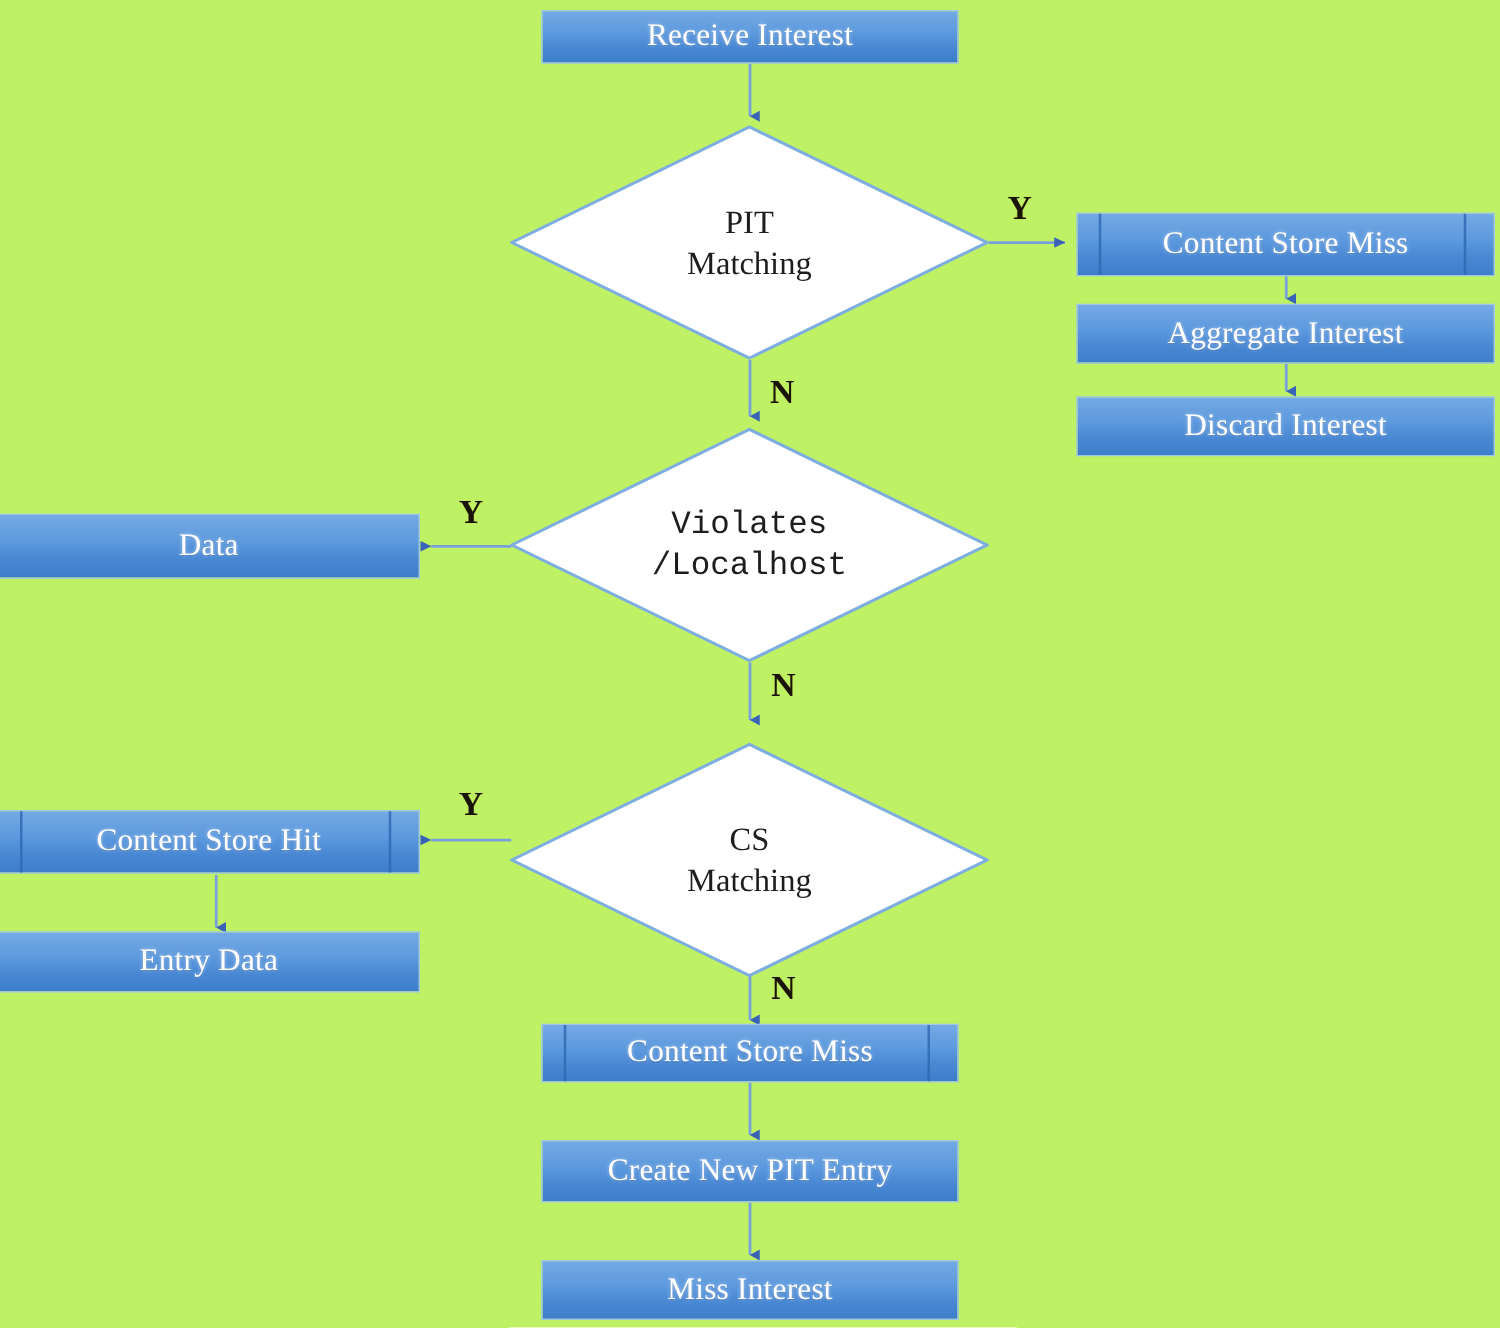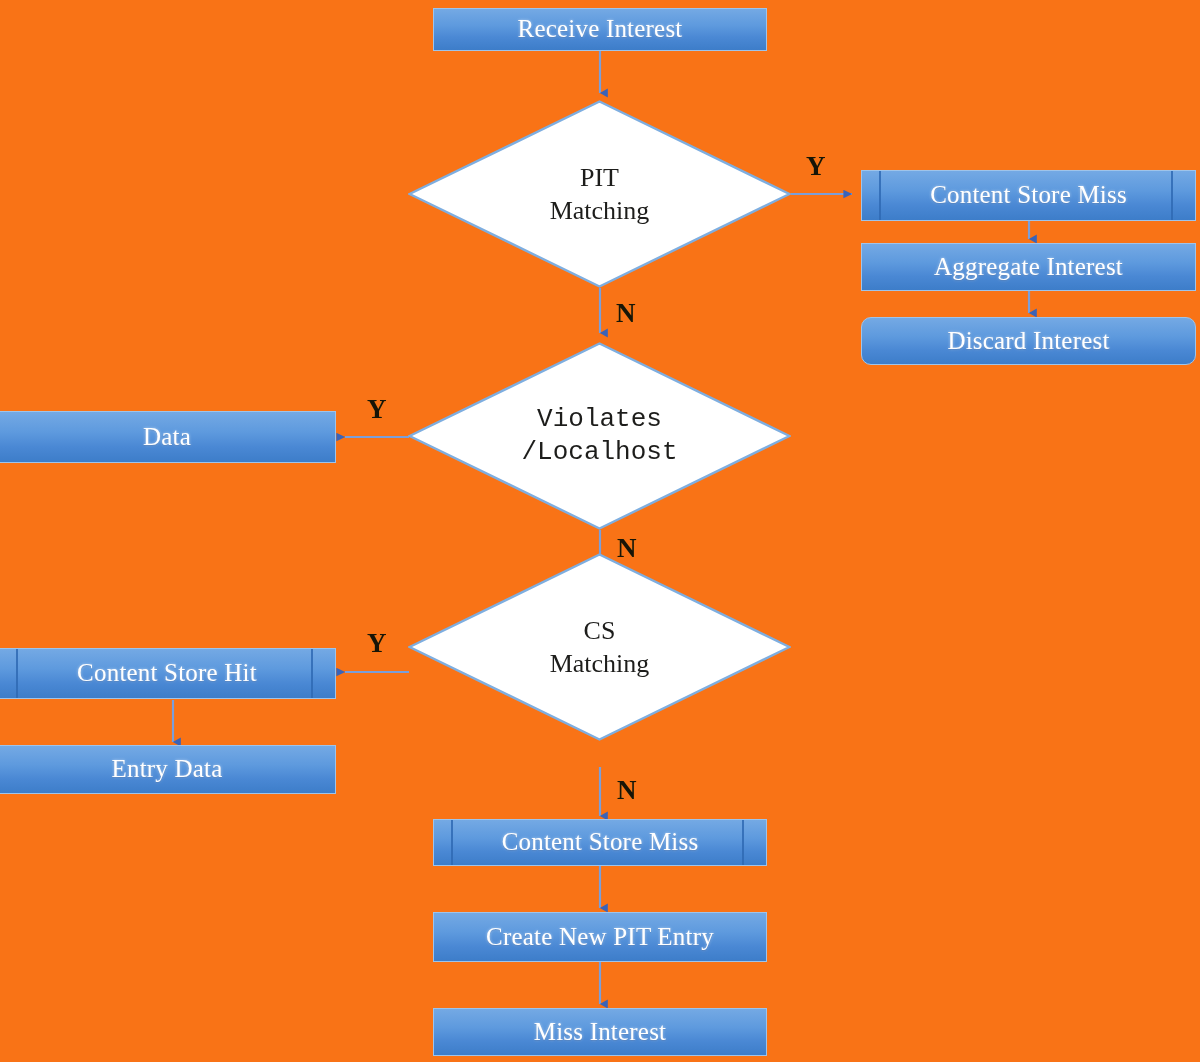--- a/index.html
+++ b/index.html
@@ -8,21 +8,21 @@
     padding: 0;
     background: #ffffff;
   }
   body {
     font-family: "Liberation Serif", "DejaVu Serif", serif;
   }
   #canvas {
     position: relative;
     width: 1200px;
     height: 1062px;
-    background: #f97316;
+    background: #bef264;
     overflow: hidden;
   }
   svg.edges {
     position: absolute;
     left: 0;
     top: 0;
     width: 1200px;
     height: 1062px;
     pointer-events: none;
   }
@@ -153,37 +153,37 @@
   <div class="node-box" style="left:861px; top:170px; width:335px; height:51px;">
     <span class="bar-left"></span>
     <span class="bar-right"></span>
     <span>Content Store Miss</span>
   </div>
 
   <div class="node-box plain" style="left:861px; top:243px; width:335px; height:48px;">
     <span>Aggregate Interest</span>
   </div>
 
-  <div class="node-box plain" style="left:861px; top:317px; width:335px; height:48px;border-radius:10px;">
+  <div class="node-box plain" style="left:861px; top:317px; width:335px; height:48px;">
     <span>Discard Interest</span>
   </div>
 
   <div class="node-diamond" style="left:408px; top:342px; width:383px; height:188px;font-family:Liberation Mono, monospace;">
     <svg class="dia-svg" viewBox="0 0 383 188" preserveAspectRatio="none">
       <polygon points="191.5,1.5 381.5,94 191.5,186.5 1.5,94" fill="#ffffff" stroke="#7eaee0" stroke-width="2.4"></polygon>
     </svg>
     <span class="dia-label">Violates
 /Localhost</span>
   </div>
 
   <div class="node-box plain" style="left:-2px; top:411px; width:338px; height:52px;">
     <span>Data</span>
   </div>
 
-  <div class="node-diamond" style="left:408px; top:553px; width:383px; height:188px;">
+  <div class="node-diamond" style="left:408px; top:594px; width:383px; height:188px;">
     <svg class="dia-svg" viewBox="0 0 383 188" preserveAspectRatio="none">
       <polygon points="191.5,1.5 381.5,94 191.5,186.5 1.5,94" fill="#ffffff" stroke="#7eaee0" stroke-width="2.4"></polygon>
     </svg>
     <span class="dia-label">CS
 Matching</span>
   </div>
 
   <div class="node-box" style="left:-2px; top:648px; width:338px; height:51px;">
     <span class="bar-left"></span>
     <span class="bar-right"></span>

